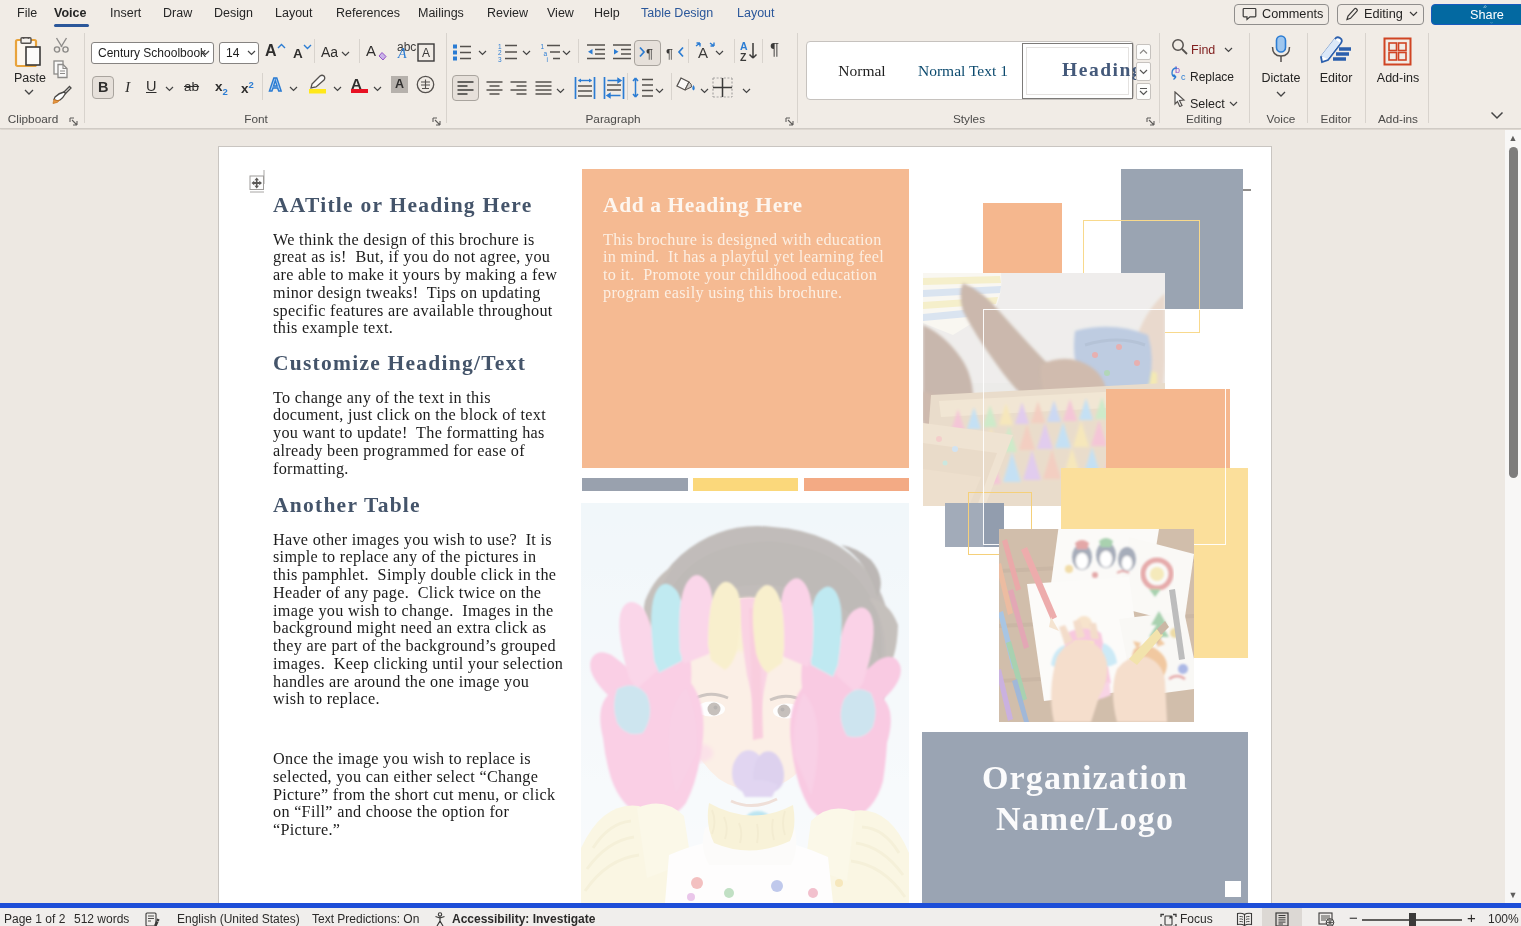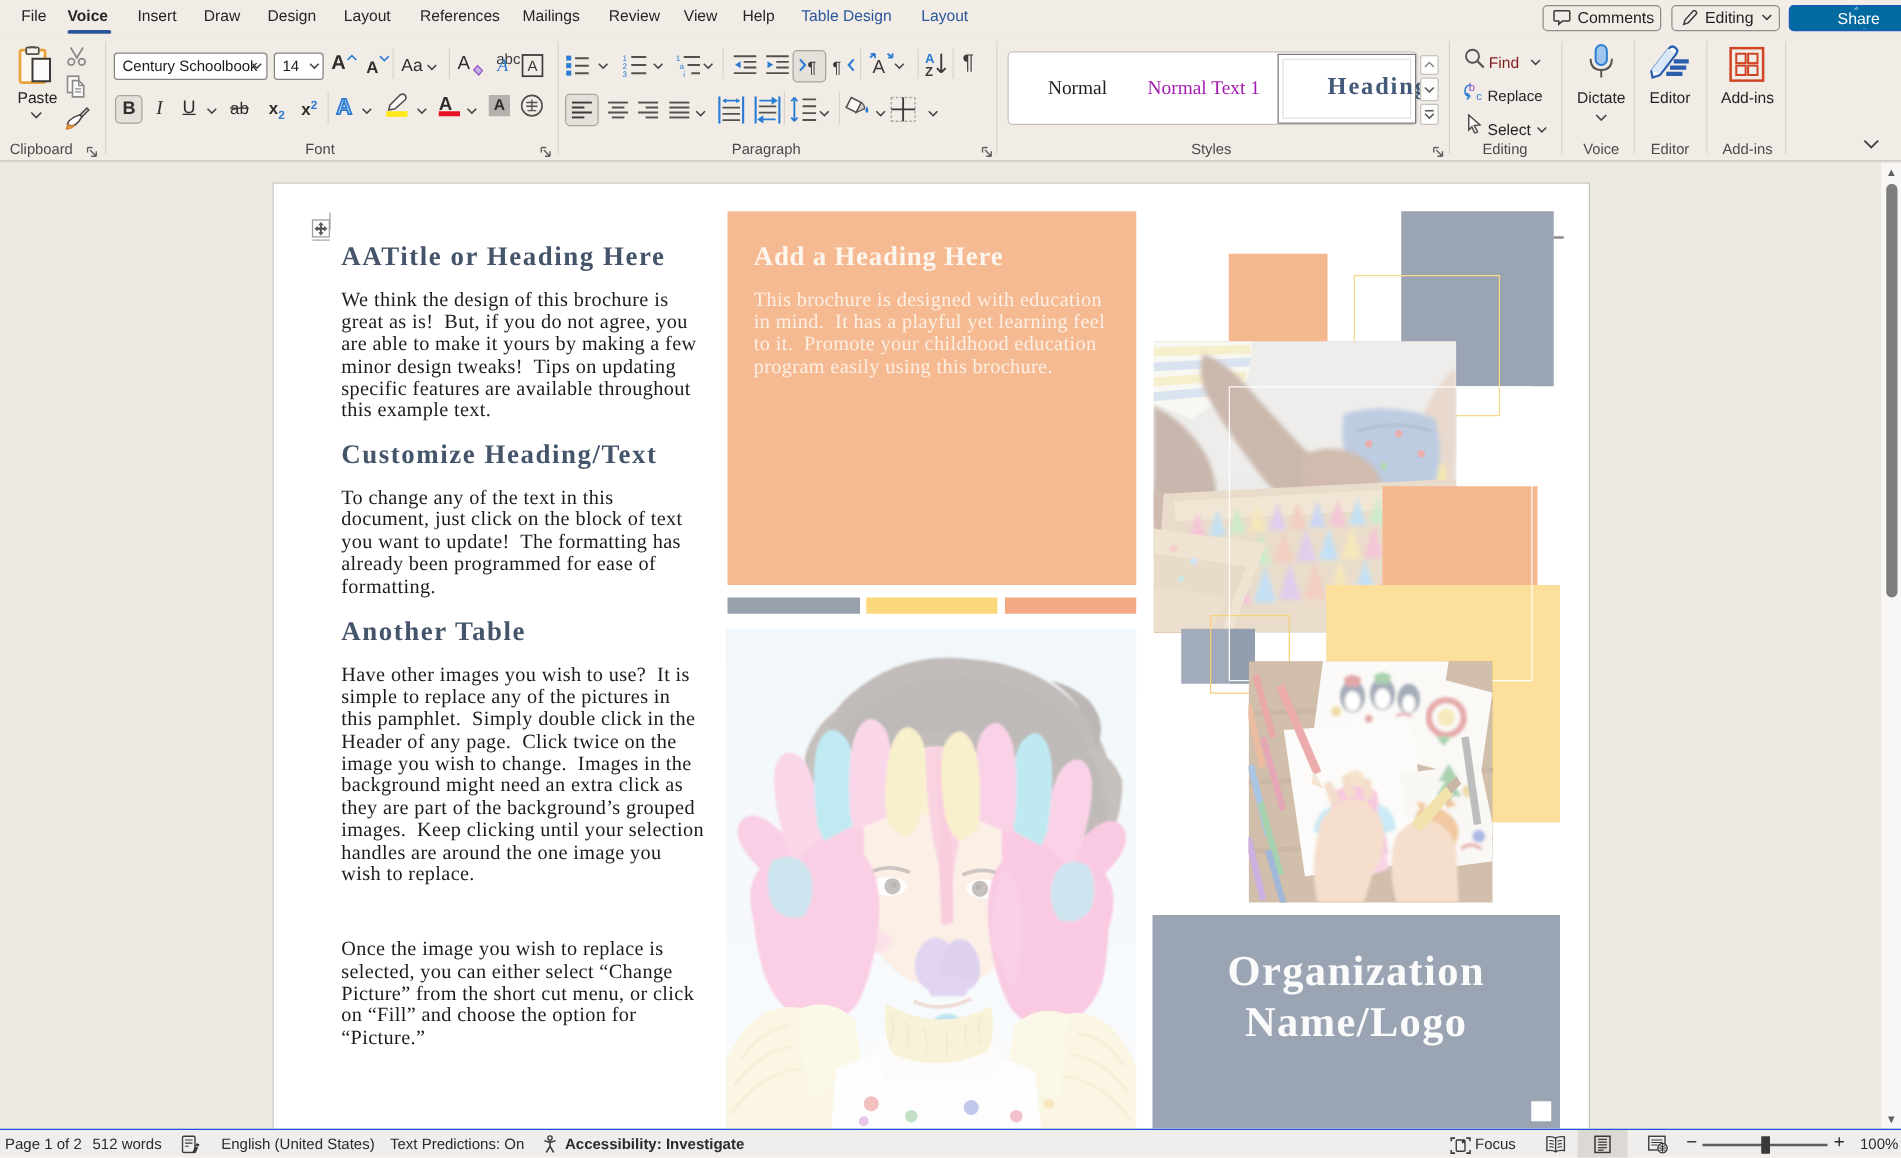--- a/index.html
+++ b/index.html
@@ -22,21 +22,21 @@
 .togglebtn{position:absolute;background:#e6e0da;border:1px solid #a9a49e;border-radius:4px;}
 .combo{position:absolute;background:#fff;border:1px solid #868381;border-radius:3px;font-size:12px;color:#1c1c1c;}
 
 #docarea{position:absolute;left:0;top:130px;width:1521px;height:773px;background:#ede8e2;overflow:hidden;}
 #page{position:absolute;left:218px;top:16px;width:1054px;height:758px;background:#fff;border:1px solid #c9c5c1;border-bottom:none;}
 
 .serif{font-family:"Liberation Serif",serif;}
 .h1{position:absolute;font-family:"Liberation Serif",serif;font-weight:bold;color:#44546a;font-size:21.5px;white-space:nowrap;letter-spacing:1.25px;}
 .body{position:absolute;font-family:"Liberation Serif",serif;font-size:16.2px;line-height:17.75px;color:#1c1c1c;white-space:nowrap;letter-spacing:0.3px;}
 
-#status{position:absolute;left:0;top:903px;width:1521px;height:23px;background:#f0eeec;border-top:1px solid #1d4ed8;font-size:12px;color:#2b2a29;}
+#status{position:absolute;left:0;top:903px;width:1521px;height:23px;background:#f0eeec;border-top:5px solid #1d4ed8;font-size:12px;color:#2b2a29;}
 #status .it{position:absolute;top:4px;white-space:nowrap;}
 
 #sbar{position:absolute;left:1505px;top:0;width:16px;height:773px;background:#f8f7f6;}
 #sthumb{position:absolute;left:3.5px;top:17px;width:9px;height:331px;background:#7e7d7c;border-radius:5px;}
 .sarrow{position:absolute;left:3px;width:10px;height:10px;color:#5f5e5d;font-size:9px;line-height:10px;text-align:center;}
 </style></head>
 <body>
 
 <div id="tabs">
  <span class="tab" style="left:17px;">File</span>
@@ -296,21 +296,21 @@
       <path d="M1 1 L4.5 4.5 L8 1" stroke="#444" stroke-width="1.2" fill="none"></path>
     </svg>
  <div class="glabel" style="left:580px;width:66px;">Paragraph</div>
  <svg class="launch" style="left:785px;" viewBox="0 0 10 10">
       <path d="M1 1 H5 M1 1 V5 M3 3 L8 8 M8 8 V4 M8 8 H4" stroke="#5f5d5b" stroke-width="1.1" fill="none"></path>
     </svg>
  <div class="vsep" style="left:797px;"></div>
 
  <div class="abs" style="left:806px;top:12px;width:328px;height:59px;background:#fff;border:1px solid #c6c2be;border-radius:4px;"></div>
  <div class="abs serif" style="left:820px;top:33px;width:84px;text-align:center;font-size:15.5px;color:#1f1f1f;">Normal</div>
- <div class="abs serif" style="left:918px;top:33px;width:94px;text-align:left;font-size:15.5px;color:#a21caf;overflow:hidden;white-space:nowrap;">Normal Text 1</div>
+ <div class="abs serif" style="left:918px;top:33px;width:94px;text-align:left;font-size:15.5px;color:#0c4a6e;overflow:hidden;white-space:nowrap;">Normal Text 1</div>
  <div class="abs" style="left:1022px;top:14px;width:111px;height:56px;background:#fff;border:1.6px solid #7c7a78;"></div>
  <div class="abs" style="left:1026px;top:18px;width:103px;height:48px;background:#fff;border:1px solid #e4e2e0;"></div>
  <div class="abs serif" style="left:1026px;top:30px;width:117px;text-align:right;font-size:19.5px;font-weight:bold;color:#44597a;letter-spacing:1.5px;padding-left:17px;">Heading</div>
  <div class="abs" style="left:1136px;top:15px;width:15px;height:16px;background:#fdfdfc;border:1px solid #c6c2be;border-radius:2px;"></div>
  <svg class="ricon" style="left:1139px;top:20px;" width="9" height="6" viewBox="0 0 9 6">
       <path d="M1 4.5 L4.5 1 L8 4.5" stroke="#8a8886" stroke-width="1.2" fill="none"></path>
     </svg>
  <div class="abs" style="left:1136px;top:33px;width:15px;height:19px;background:#fdfdfc;border:1px solid #c6c2be;border-radius:2px;"></div>
  <svg class="ricon" style="left:1139px;top:40px;" width="9" height="6" viewBox="0 0 9 6">
       <path d="M1 1 L4.5 4.5 L8 1" stroke="#555" stroke-width="1.2" fill="none"></path>

